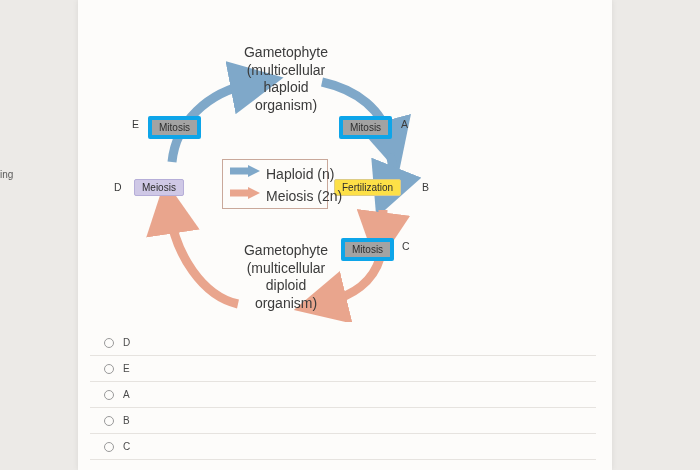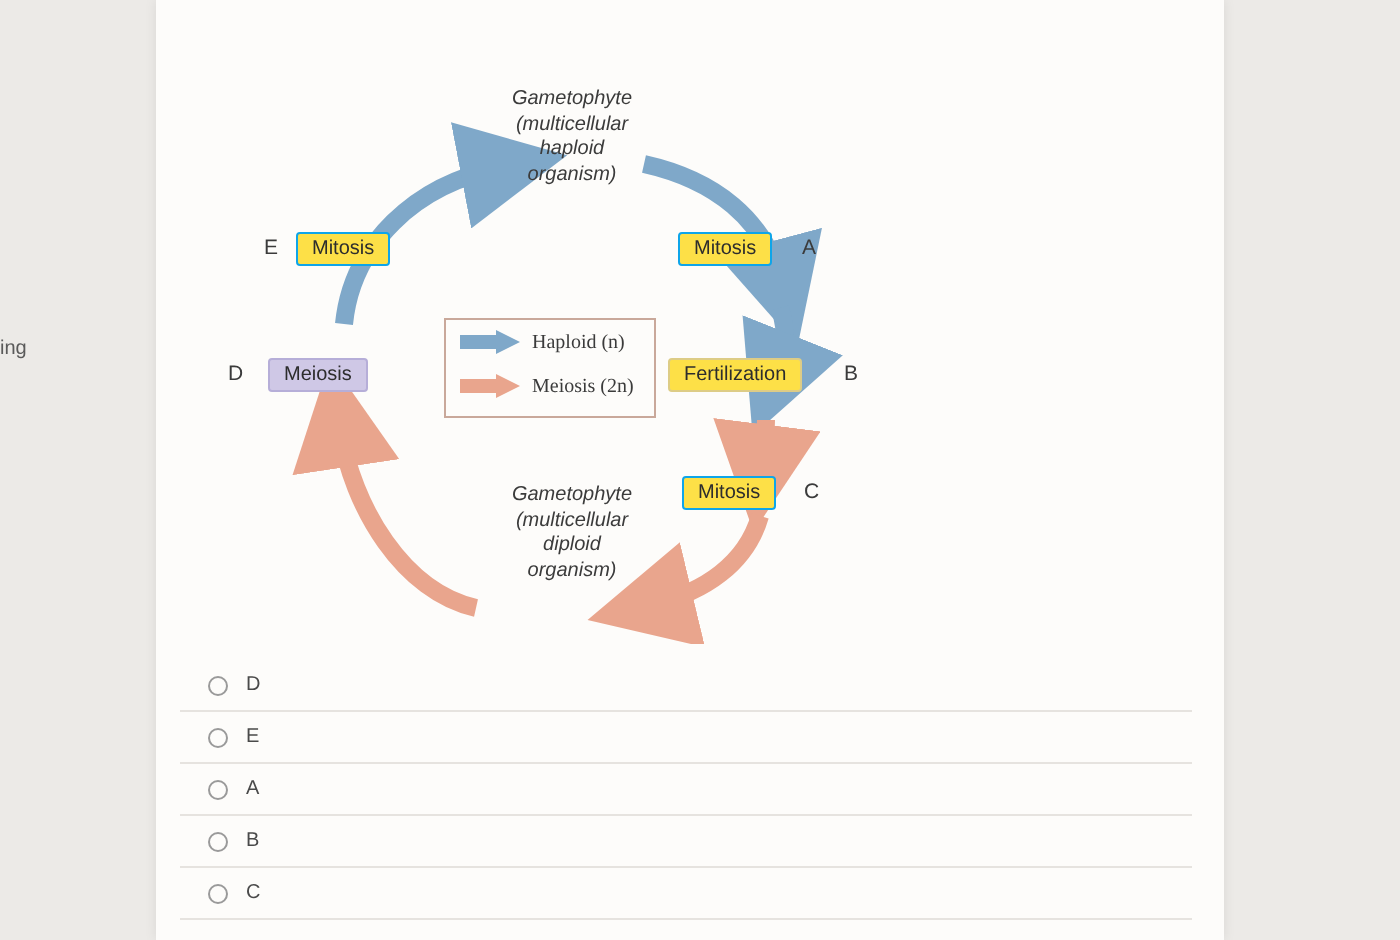--- a/index.html
+++ b/index.html
@@ -33,50 +33,49 @@
   #question{
     position:absolute;left:12px;top:8px;width:512px;
     font-size:10.5px;color:#3b3b3b;line-height:1.42;
   }
   
   #diagram{
     position:absolute;left:12px;top:42px;width:512px;height:280px;
   }
   .lbl{
     position:absolute;
-    font-size:10px;
+    font-size:14px;
     color:#3b3b3b;
     line-height:1.25;
     text-align:center;
     white-space:pre-line;
-    font-style:italic;
   }
   .boxlbl{
     position:absolute;
     font-size:10px;
     padding:2px 7px;
     border-radius:2px;
     color:#2d2d2d;
     white-space:nowrap;
   }
   .letter{
     position:absolute;
     font-size:10.5px;
     color:#3b3b3b;
   }
-  .mitosis-box{ background:#fde047; border:1px solid #0ea5e9;}
+  .mitosis-box{ background:#a3a3a3; border:4px solid #0ea5e9;}
   .meiosis-box{ background:#cfc8e6; border:1px solid #b6aed8;}
   .fert-box{ background:#fde047; border:1px solid #ddcc86;}
   
   #keybox{
     position:absolute;left:132px;top:117px;width:104px;height:48px;
     border:1px solid #c9a89a;background:#fdfcfa;
   }
   .keyrow{
-    position:absolute;font-size:10px;color:#3b3b3b;font-family:Liberation Serif, serif;
+    position:absolute;font-size:14px;color:#3b3b3b;
   }
   
   #options{
     position:absolute;left:12px;top:330px;width:506px;
   }
   .opt{
     position:relative;
     height:25px;
     border-bottom:1px solid #e6e3df;
     display:flex;align-items:center;

